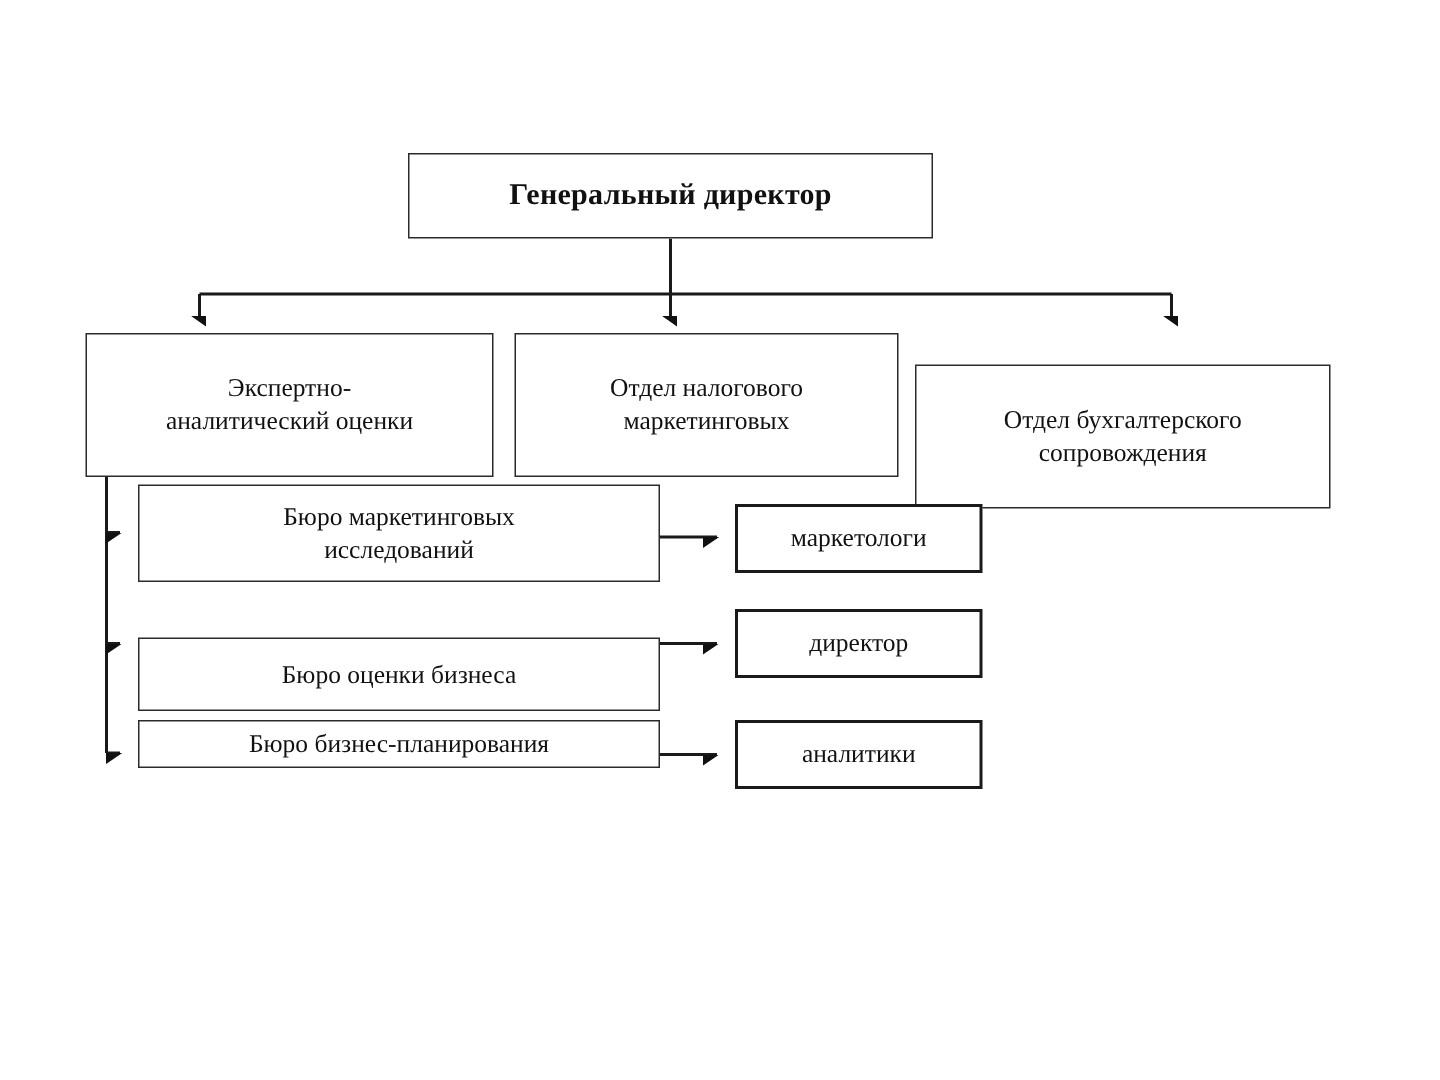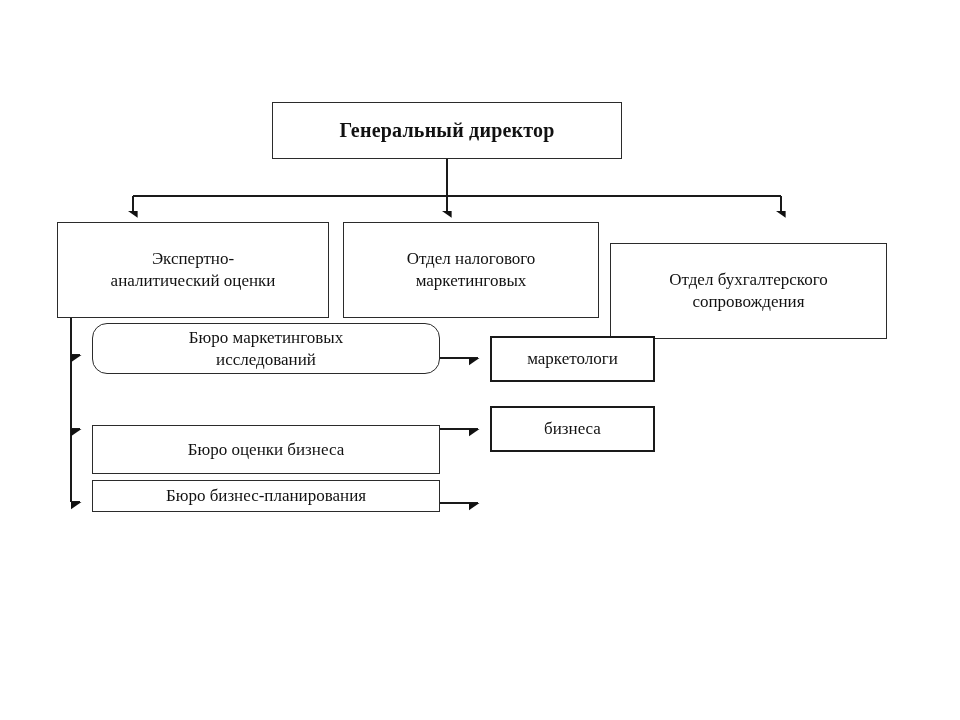--- a/index.html
+++ b/index.html
@@ -64,21 +64,21 @@
   .dept-1 { left: 57px;  top: 222px; width: 272px; height: 96px; }
   .dept-2 { left: 343px; top: 222px; width: 256px; height: 96px; }
   .dept-3 { left: 610px; top: 214px; width: 277px; height: 96px; margin-top: 29px; }
 
   
   .node-bureau {
     left: 92px;
     border: 1.7px solid #2b2b2b;
     font-size: 17px;
   }
-  .bureau-1 { top: 323px; width: 348px; height: 51px; border-radius: 15px; }
+  .bureau-1 { top: 323px; width: 348px; height: 65px; }
   .bureau-2 { top: 405px; width: 348px; height: 49px; margin-top: 20px; }
   .bureau-3 { top: 480px; width: 348px; height: 32px; }
 
   
   .node-role {
     left: 490px;
     width: 165px;
     border: 2.4px solid #1a1a1a;
     font-size: 17px;
     text-align: right;
@@ -149,16 +149,19 @@
     <span class="label">Бюро оценки бизнеса</span>
   </div>
   <div class="node node-bureau bureau-3">
     <span class="label">Бюро бизнес-планирования</span>
   </div>
 
   <div class="node node-role role-1">
     <span class="label">маркетологи</span>
   </div>
   <div class="node node-role role-2">
-    <span class="label">бизнеса</span>
+    <span class="label">директор</span>
+  </div>
+  <div class="node node-role role-3">
+    <span class="label">аналитики</span>
   </div>
 
 </div>
 
 </body></html>

